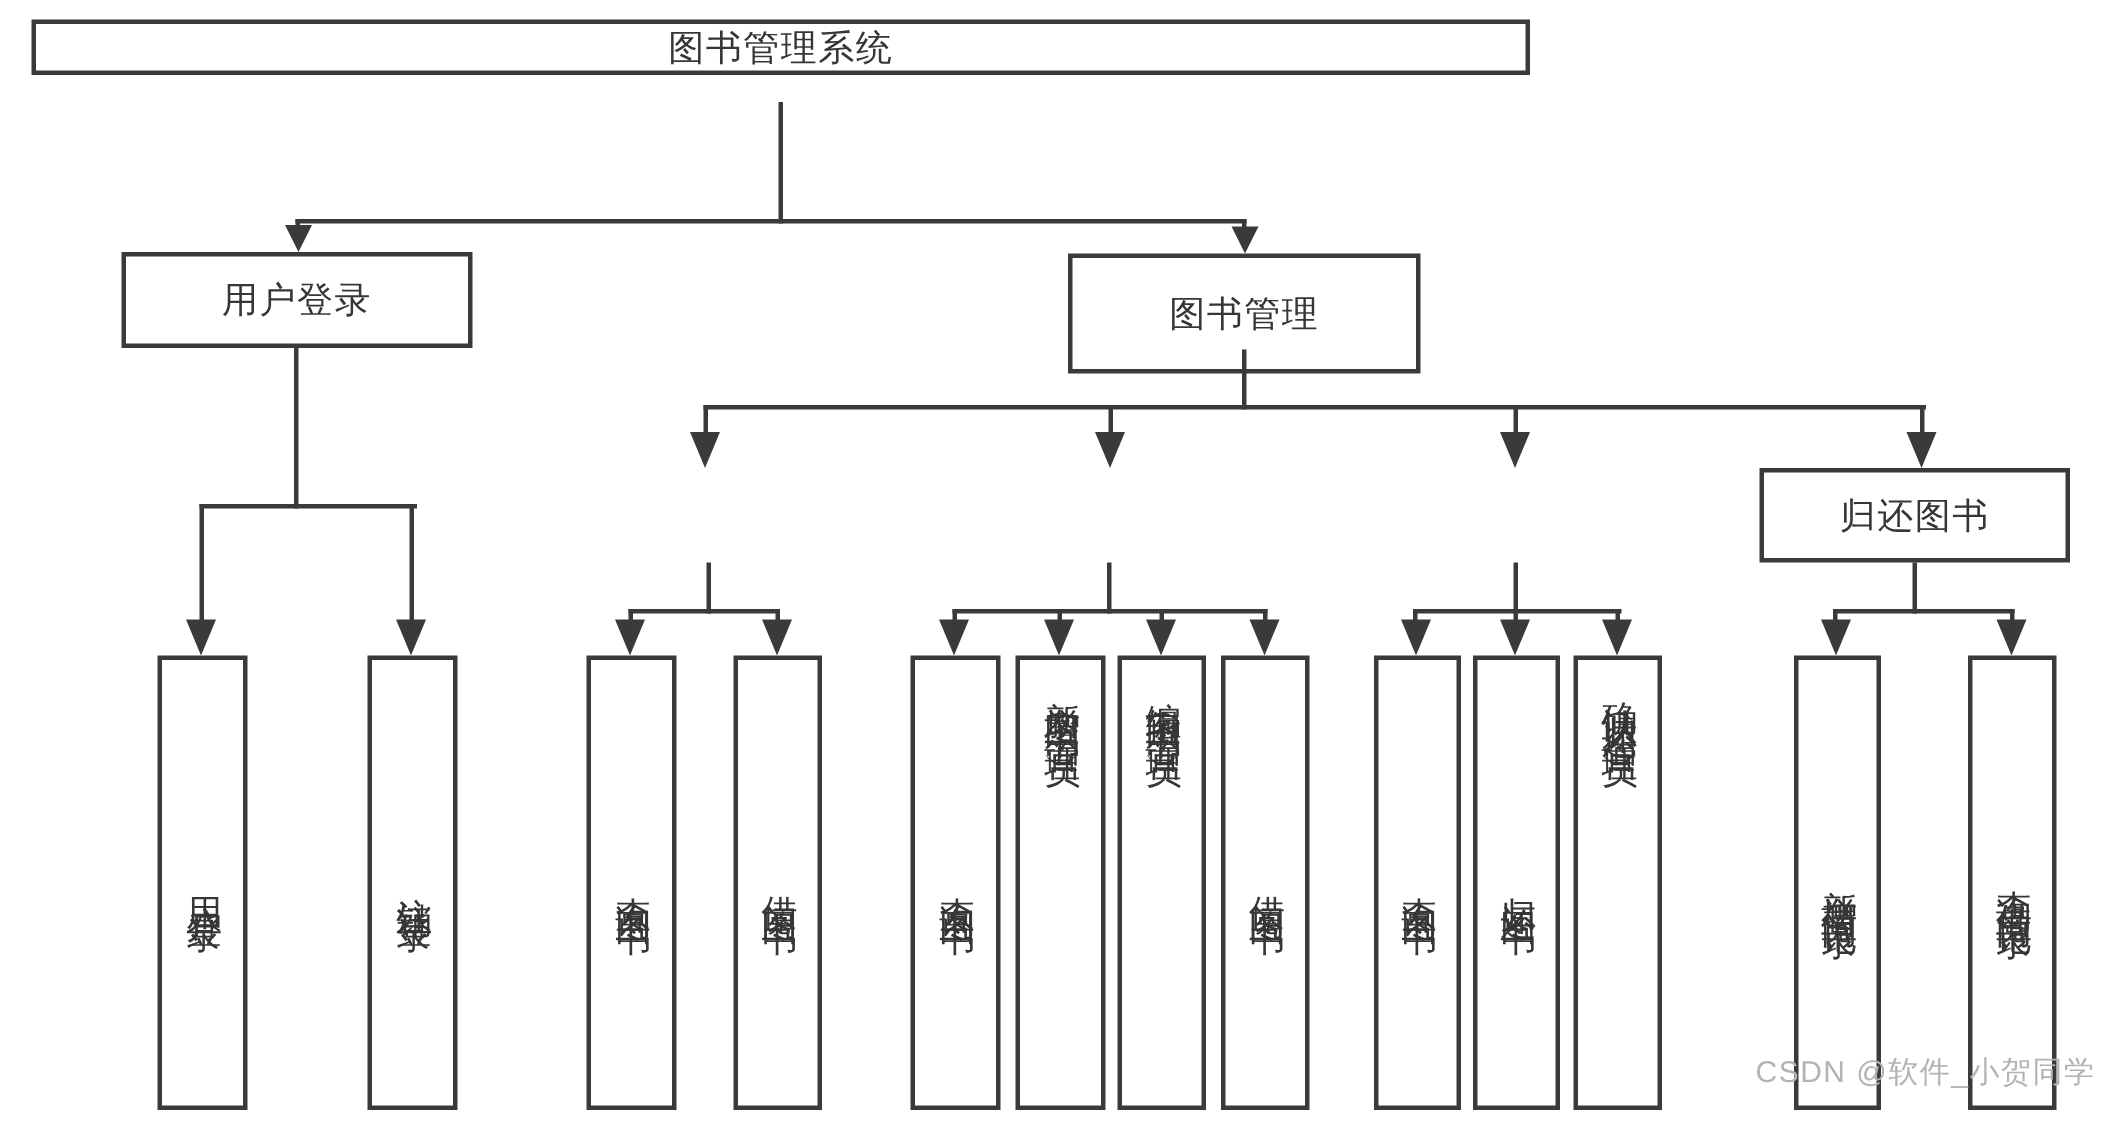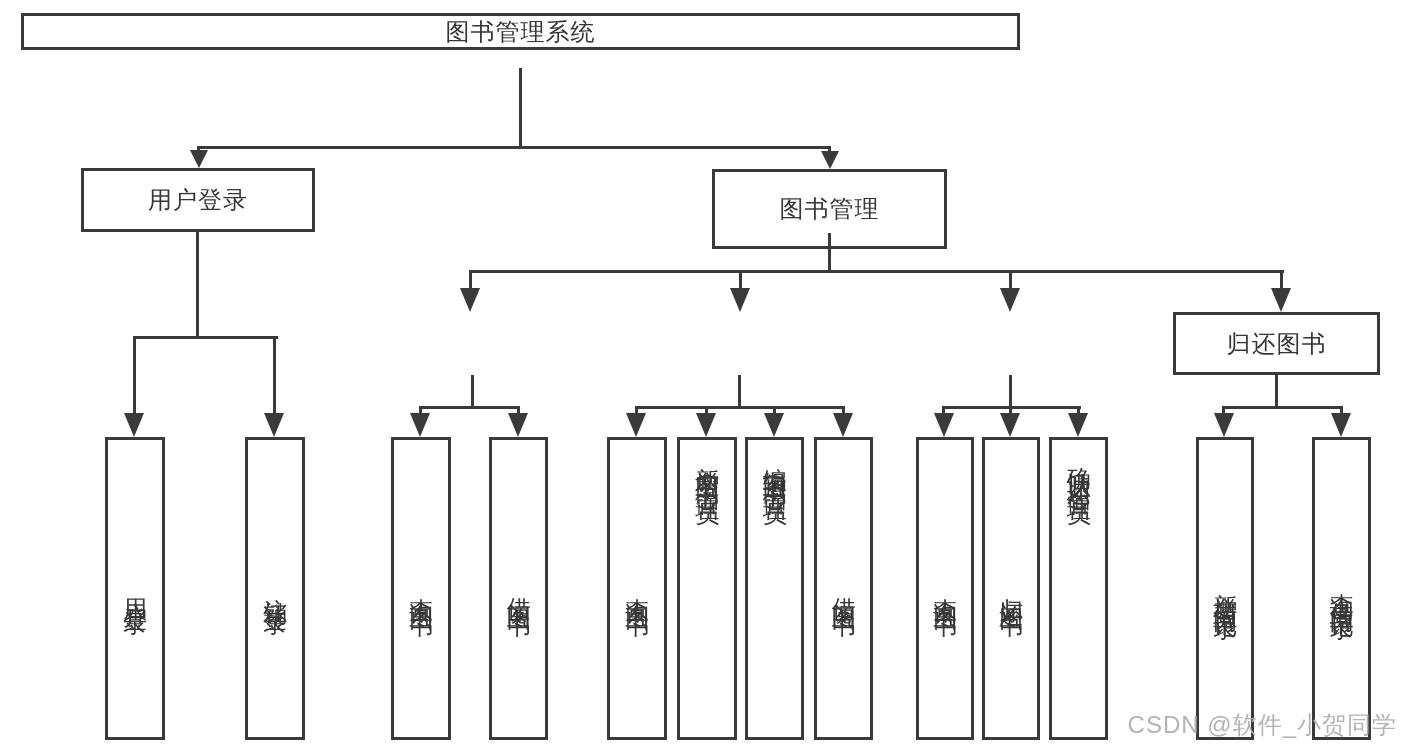--- a/index.html
+++ b/index.html
@@ -54,22 +54,22 @@
     border-top: 24px solid var(--line);
   }
   .arrow.small {
     border-left-width: 9px;
     border-right-width: 9px;
     border-top-width: 18px;
   }
   .watermark {
     position: absolute;
     right: 8px;
-    bottom: 6px;
-    font-size: 24px;
+    bottom: 19px;
+    font-size: 20px;
     color: var(--watermark);
     letter-spacing: 1px;
     z-index: 5;
     white-space: nowrap;
   }
 </style>
 </head>
 <body>
 
 <div id="canvas">

